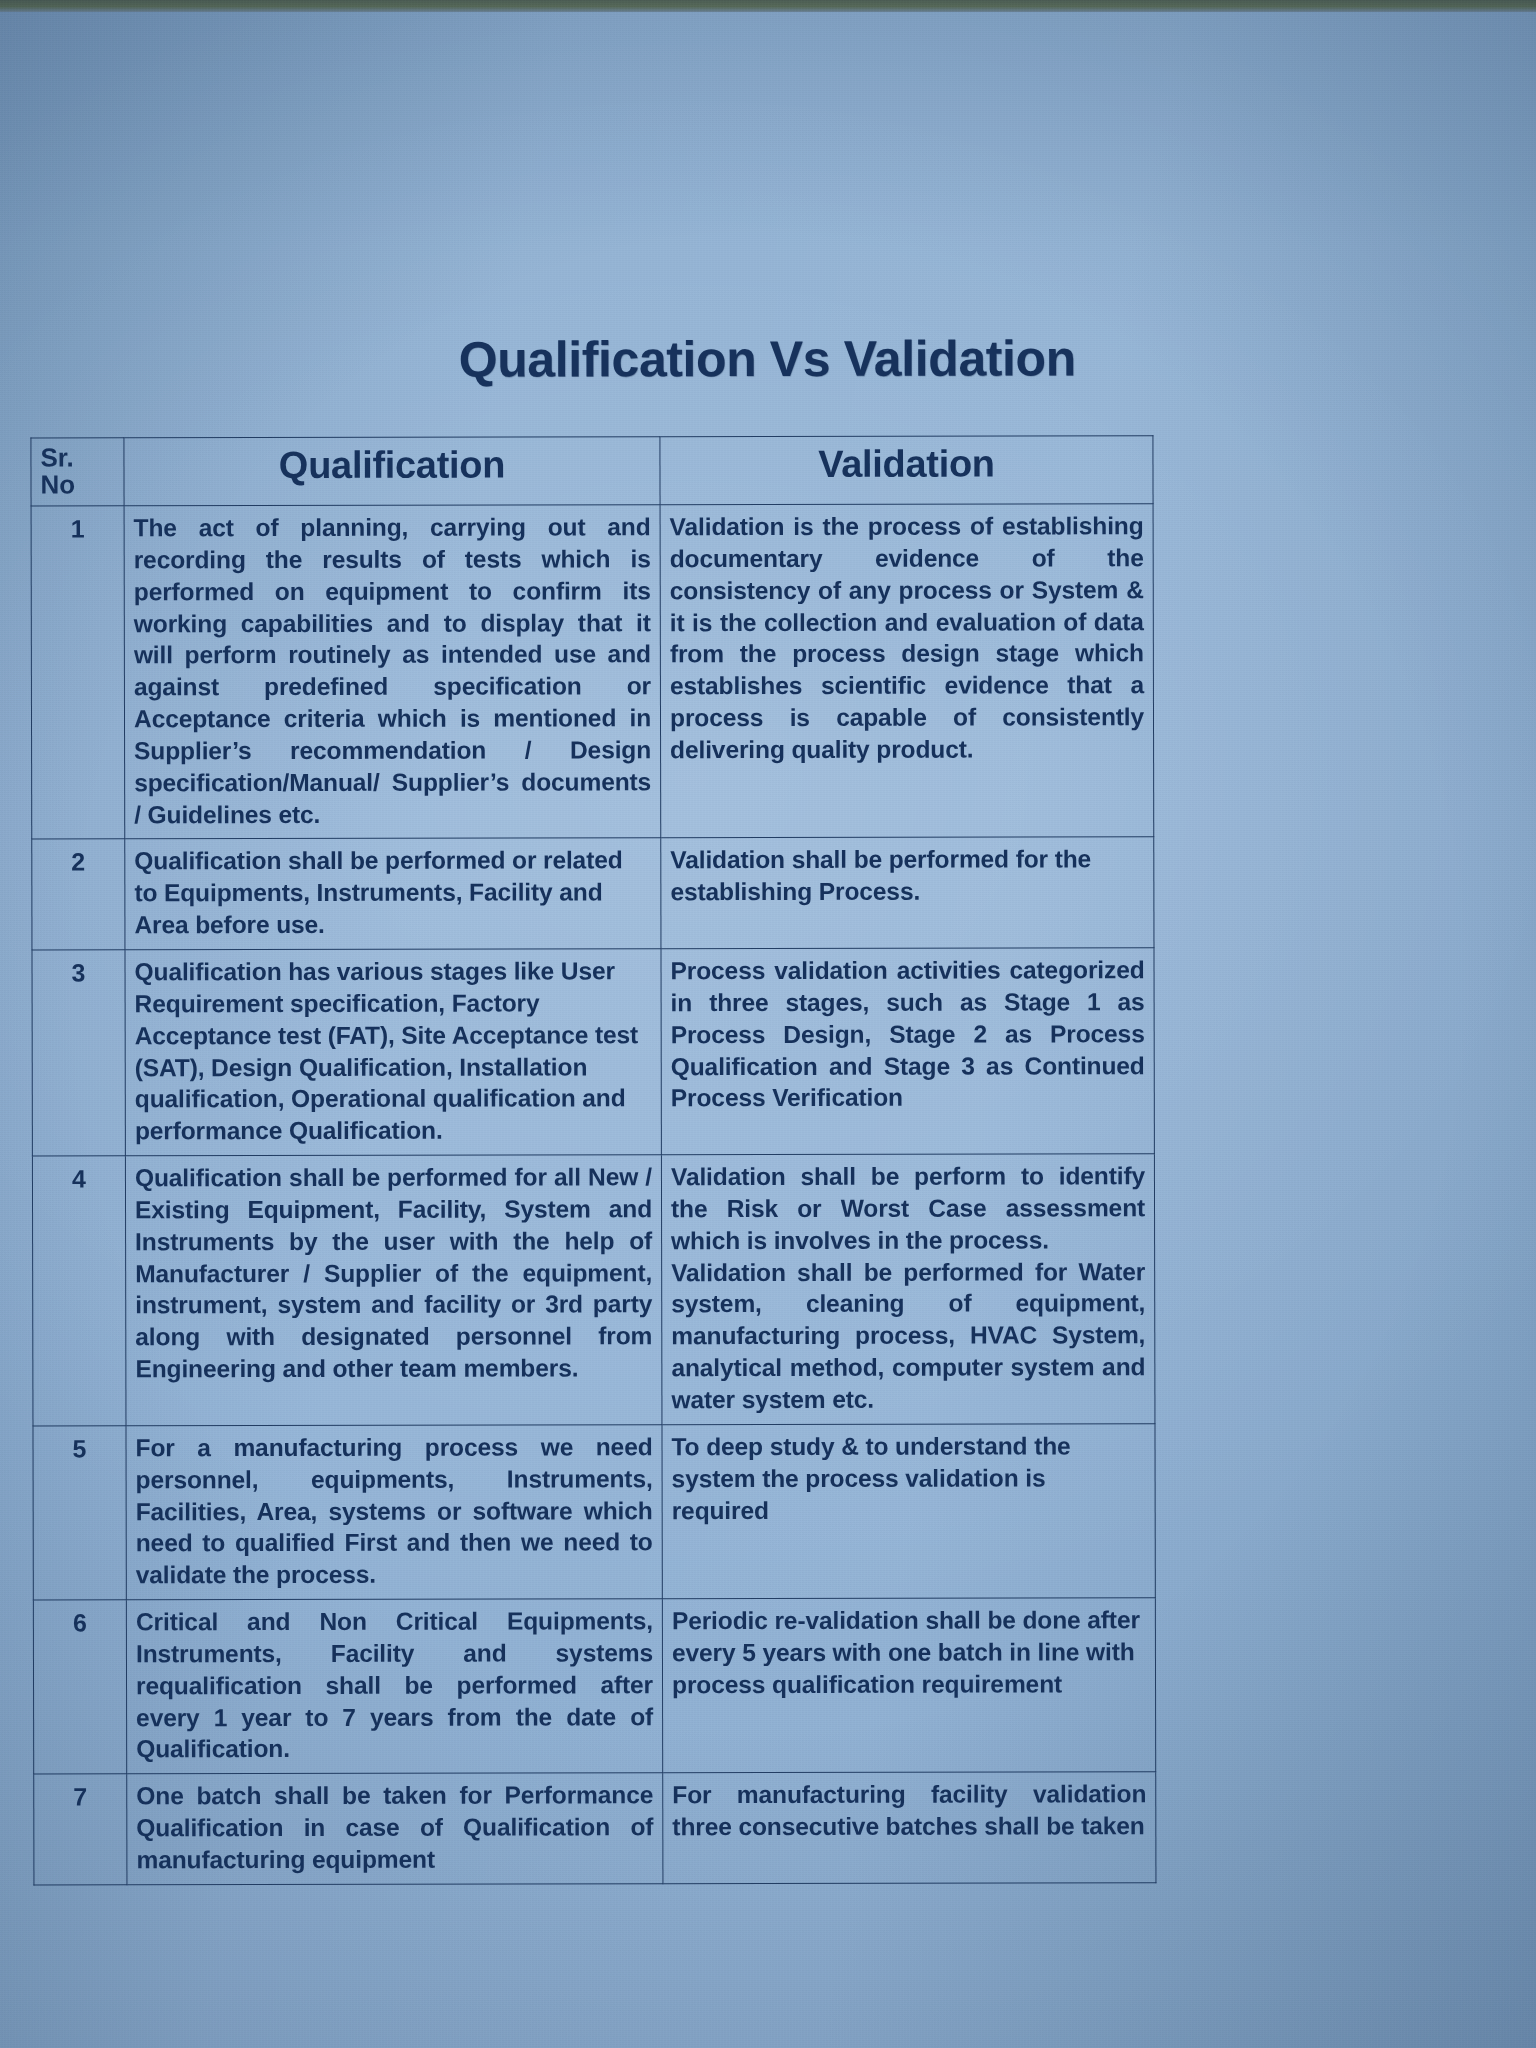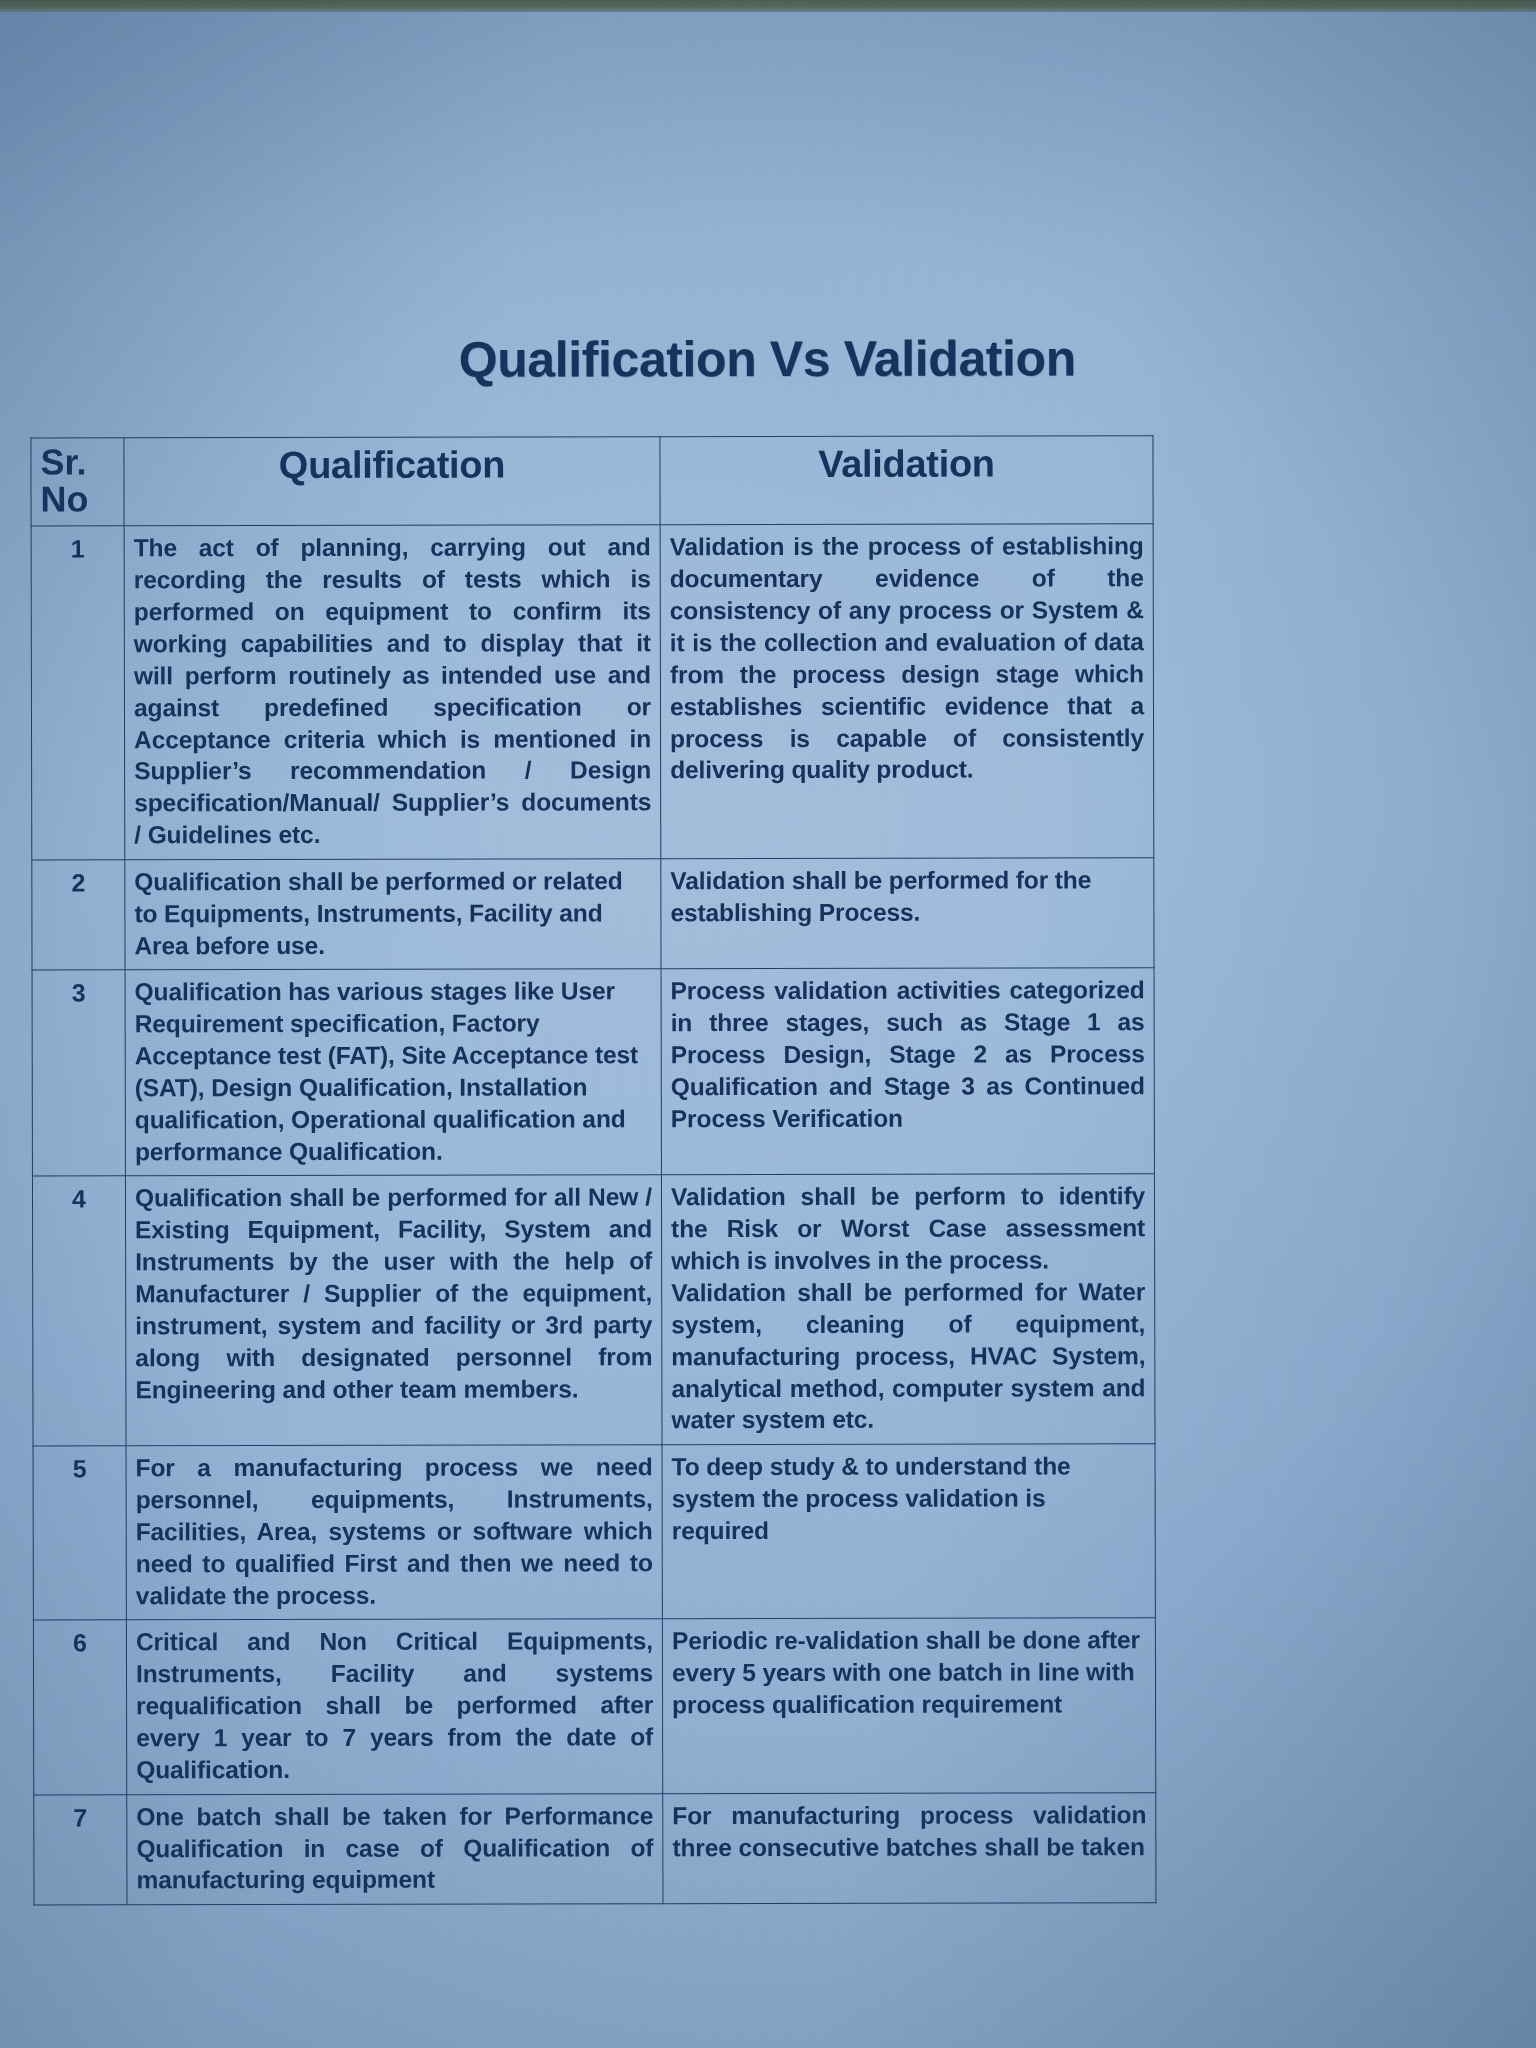--- a/index.html
+++ b/index.html
@@ -91,21 +91,21 @@
   col.c-valid { width: 493px; }
 
   thead th {
     text-align: center;
     vertical-align: middle;
     font-weight: bold;
     color: #17325c;
     padding: 8px 6px;
   }
   th.sr-head {
-    font-size: 36px;
+    font-size: 26px;
     line-height: 1.02;
     text-align: left;
     padding-left: 16px;
     vertical-align: middle;
   }
   th.col-head {
     font-size: 38px;
     letter-spacing: -0.3px;
   }
 
@@ -184,20 +184,20 @@
             <td class="body-cell left">To deep study &amp; to understand the system the process validation is required</td>
           </tr>
           <tr>
             <td class="sr-cell">6</td>
             <td class="body-cell justify">Critical and Non Critical Equipments, Instruments, Facility and systems requalification shall be performed after every 1 year to 7 years from the date of Qualification.</td>
             <td class="body-cell left">Periodic re-validation shall be done after every 5  years with one batch in line with process qualification requirement</td>
           </tr>
           <tr>
             <td class="sr-cell">7</td>
             <td class="body-cell justify">One batch shall be taken for Performance Qualification in case of Qualification of manufacturing equipment</td>
-            <td class="body-cell justify">For manufacturing process validation three consecutive batches shall be taken</td>
+            <td class="body-cell justify">For manufacturing facility validation three consecutive batches shall be taken</td>
           </tr>
         </tbody>
     </table>
   </div>
 </div>
 
 <div id="vignette"></div>
 
 </body></html>

